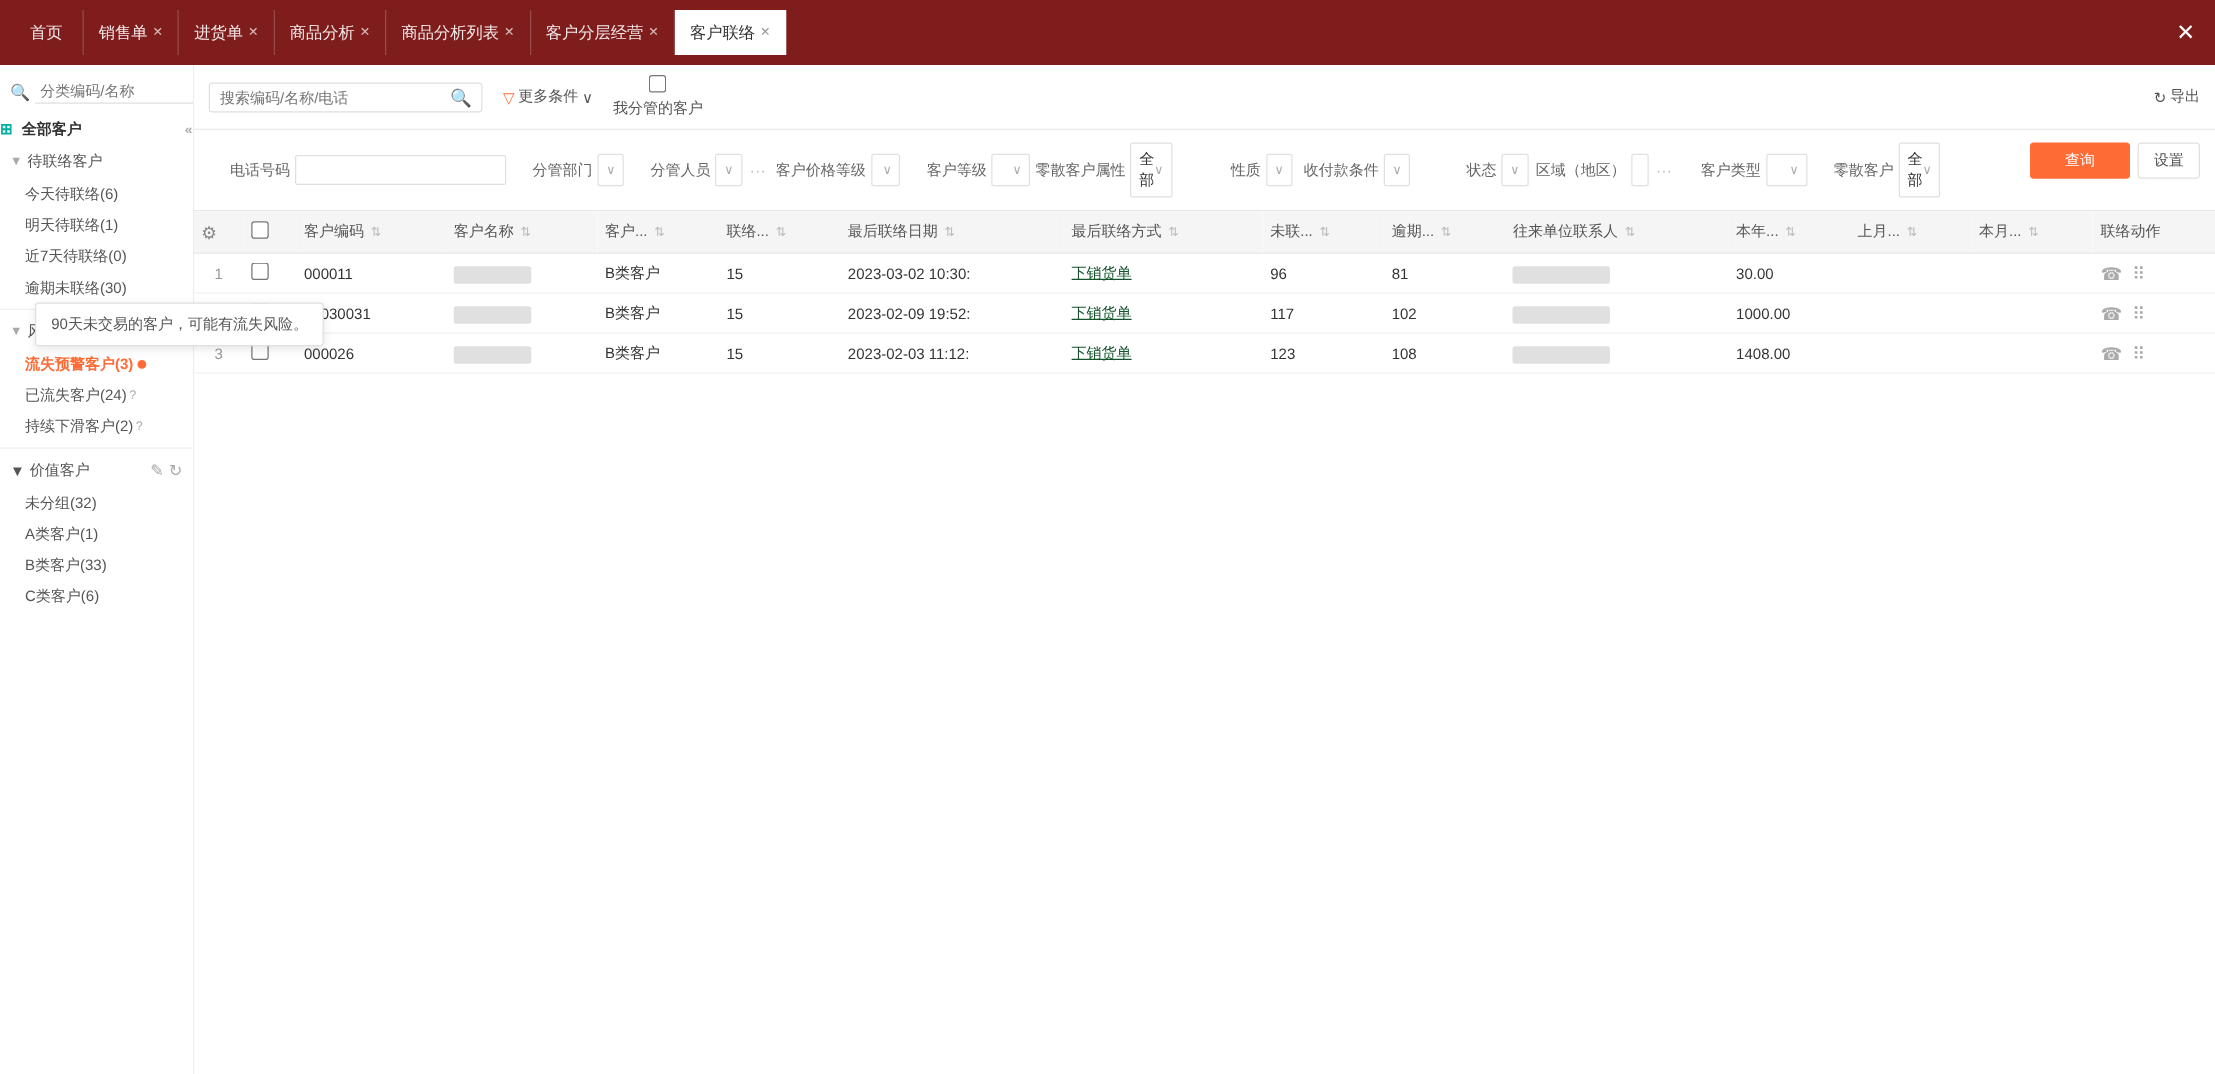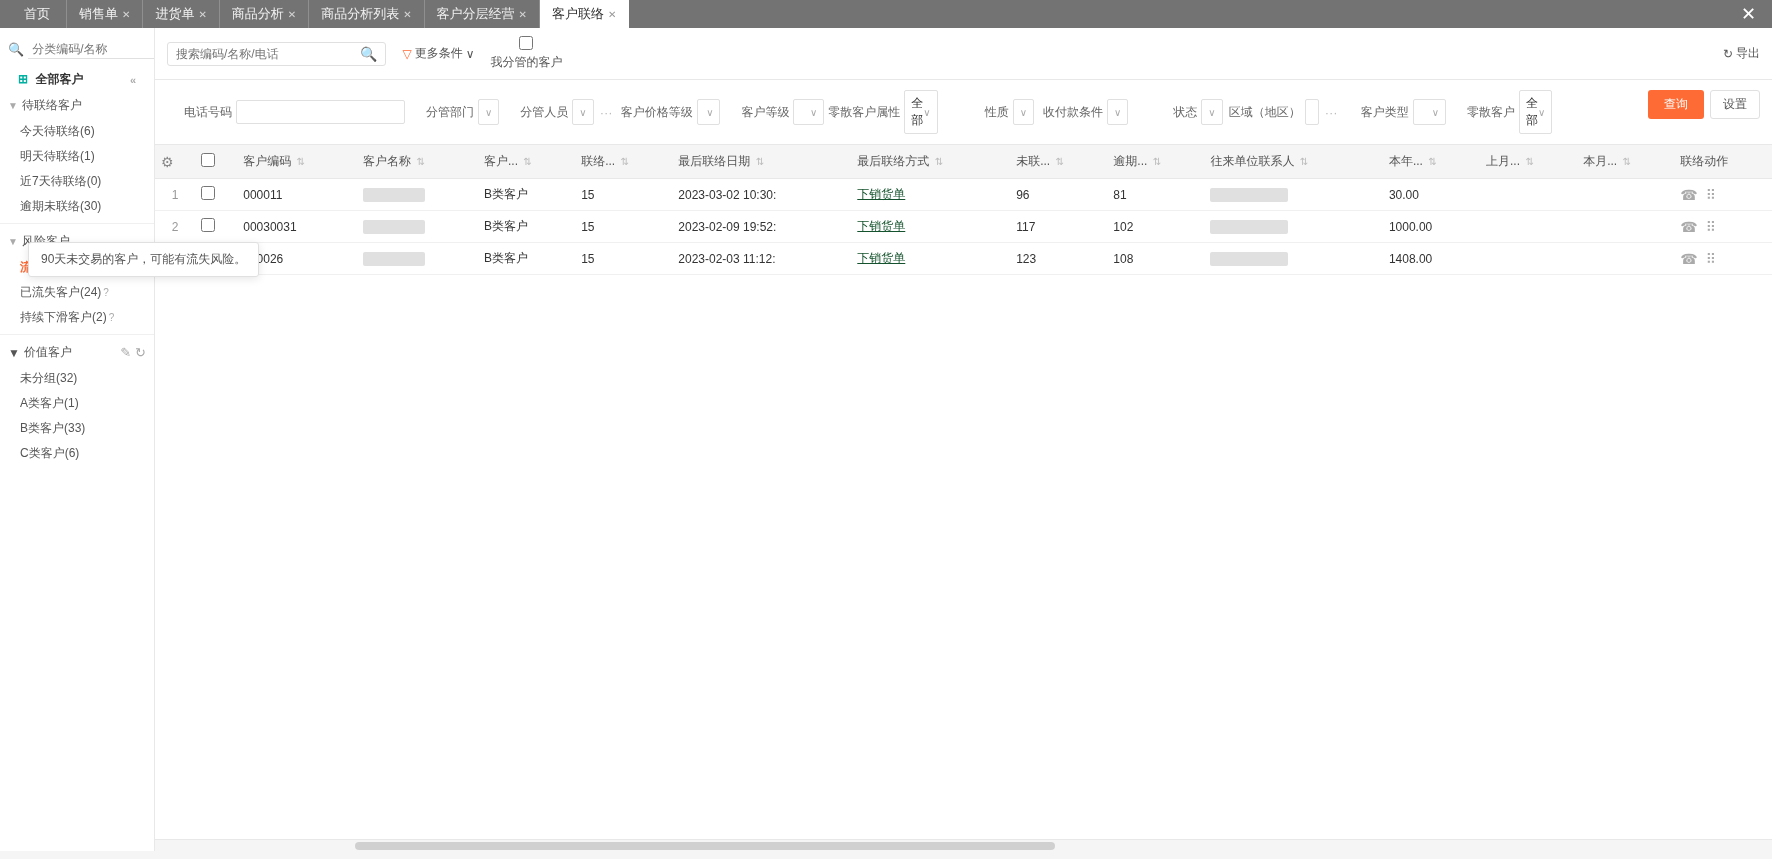--- a/index.html
+++ b/index.html
@@ -1,22 +1,22 @@
 <!DOCTYPE html>
 <html><head>
   <meta charset="utf-8">
   <style>
     * { box-sizing: border-box; margin: 0; padding: 0; }
     body { font-family: 'Microsoft YaHei', Arial, sans-serif; font-size: 12px; background: #f5f5f5; overflow: hidden; }
 
     
     .top-tabbar {
       display: flex; align-items: center;
-      background: #737373;
-      height: 28px; padding: 0 8px;
+      background: #7f1d1d;
+      height: 52px; padding: 0 8px;
       color: white;
     }
     .top-tab {
       display: flex; align-items: center; gap: 4px;
       padding: 0 12px; height: 36px; cursor: pointer;
       font-size: 13px; color: rgba(255,255,255,0.9);
       border-right: 1px solid rgba(255,255,255,0.2);
       white-space: nowrap;
     }
     .top-tab.active {
@@ -42,21 +42,21 @@
       padding: 4px 8px 8px; gap: 4px;
     }
     .sidebar-search input {
       flex: 1; border: none; border-bottom: 1px solid #e0e0e0;
       outline: none; font-size: 12px; padding: 2px 4px;
     }
     .sidebar-search-icon { color: #aaa; font-size: 13px; }
 
     .sidebar-all-header {
       display: flex; align-items: center; justify-content: space-between;
-      padding: 4px 18px; cursor: pointer; font-weight: bold; color: #333;
+      padding: 4px 0; cursor: pointer; font-weight: bold; color: #333;
     }
     .sidebar-all-header .grid-icon { color: #00b0a0; margin-right: 4px; }
     .sidebar-all-header .collapse-icon { color: #aaa; font-size: 11px; }
 
     .sidebar-group { padding: 0; }
     .sidebar-group-header {
       display: flex; align-items: center; gap: 4px;
       padding: 5px 8px; cursor: pointer; color: #555;
       font-size: 12px;
     }
@@ -106,21 +106,21 @@
     }
     .filter-select-arrow { color: #aaa; font-size: 10px; }
 
     
     .action-area {
       display: flex; justify-content: flex-end; gap: 6px;
       padding: 0 0 0 8px; align-items: flex-start; flex-shrink: 0;
     }
     .query-btn {
       background: #ff6b35; color: white; border: none;
-      padding: 6px 16px; border-radius: 3px; cursor: pointer; font-size: 12px;
+      padding: 6px 28px; border-radius: 3px; cursor: pointer; font-size: 12px;
     }
     .settings-btn {
       background: white; color: #555; border: 1px solid #e0e0e0;
       padding: 5px 12px; border-radius: 3px; cursor: pointer; font-size: 12px;
     }
 
     
     .filter-outer {
       display: flex; background: white; border-bottom: 1px solid #e8e8e8;
       padding: 10px 12px; flex-shrink: 0; gap: 8px;

